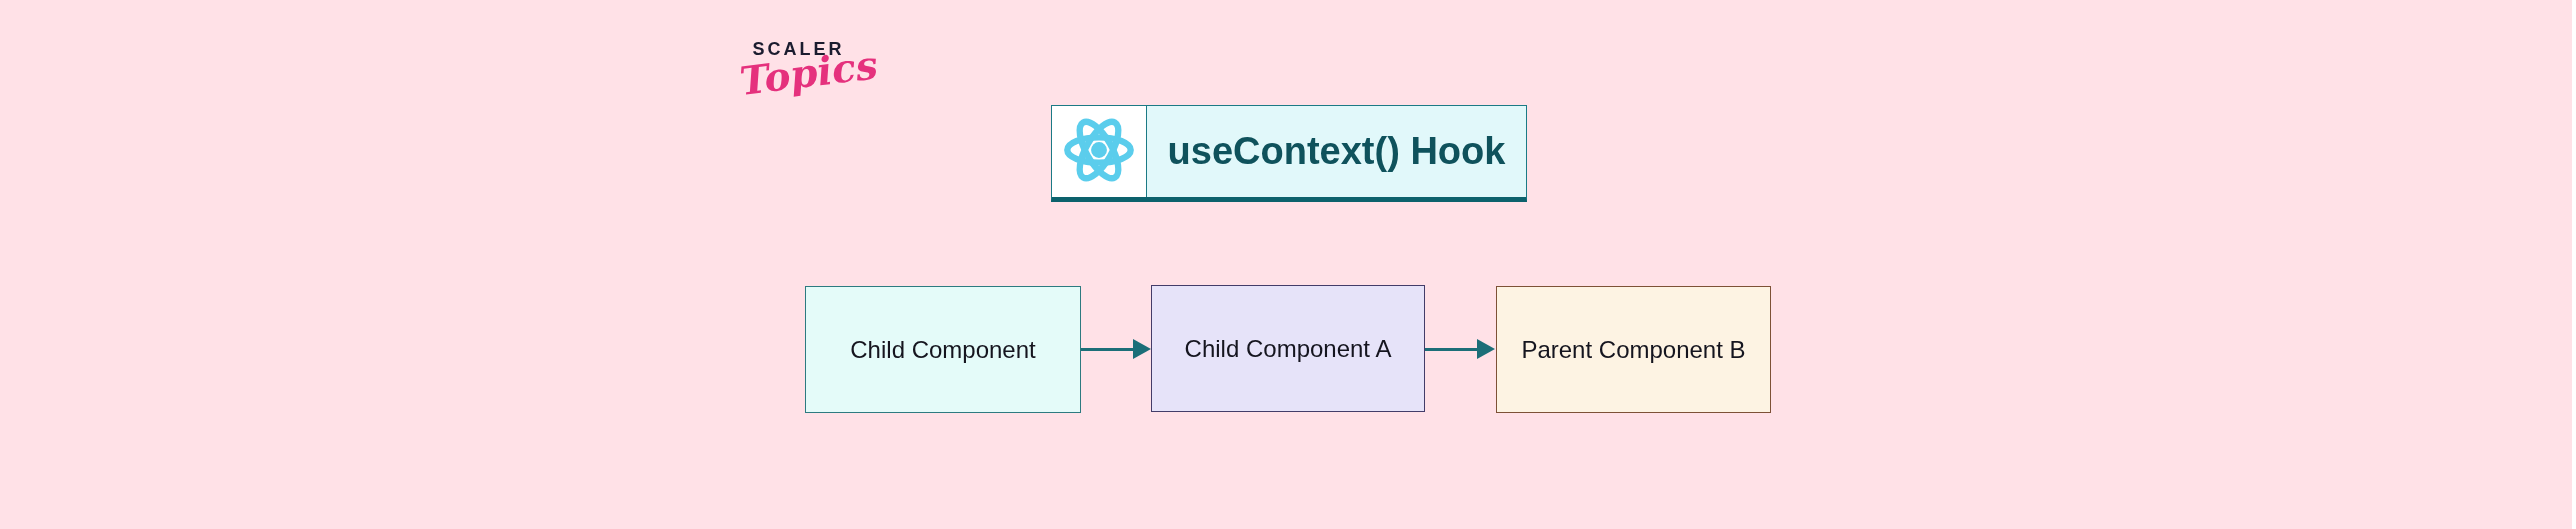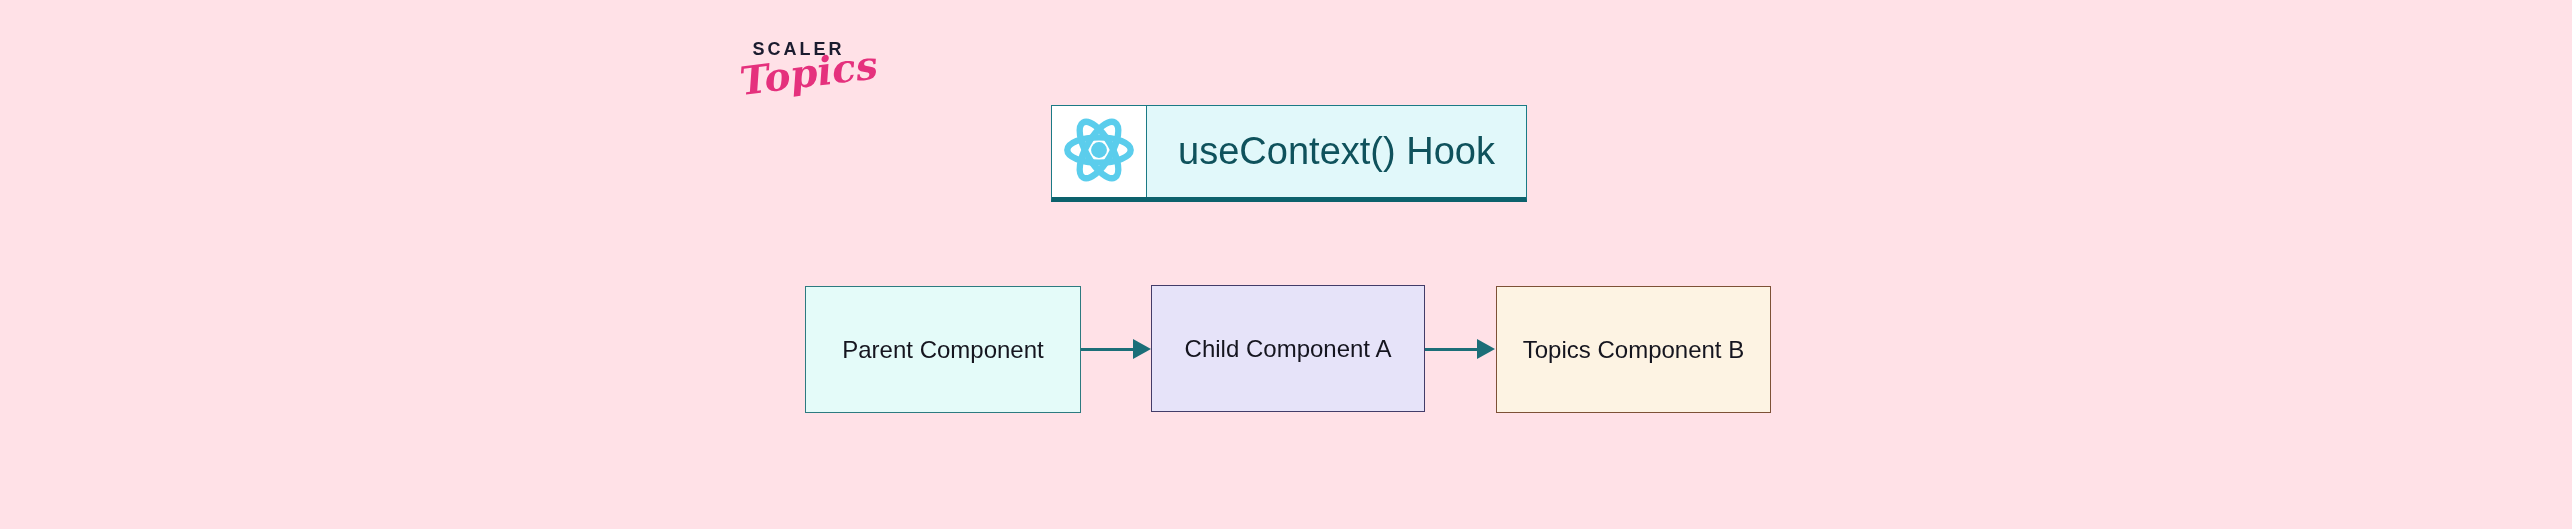--- a/index.html
+++ b/index.html
@@ -65,21 +65,21 @@
   }
   .react-icon {
     color: var(--react_blue, #5bcdec);
   }
   .banner-title {
     flex: 1;
     display: flex;
     align-items: center;
     justify-content: center;
     font-size: 38px;
-    font-weight: normal;
+    font-weight: bold;
     color: var(--banner_text, #0f525c);
     white-space: nowrap;
   }
 
   
   .node {
     position: absolute;
     box-sizing: border-box;
     display: flex;
     align-items: center;
@@ -152,25 +152,25 @@
             <ellipse rx="12" ry="4.8" transform="rotate(60)"></ellipse>
             <ellipse rx="12" ry="4.8" transform="rotate(120)"></ellipse>
           </g>
           <circle r="3" fill="currentColor"></circle>
         </svg>
       </span>
     </div>
     <div class="banner-title">useContext() Hook</div>
   </div>
 
-  <div class="node node-parent">Parent Component</div>
+  <div class="node node-parent">Child Component</div>
 
   <div class="node node-child-a">Child Component A</div>
 
-  <div class="node node-child-b">Topics Component B</div>
+  <div class="node node-child-b">Parent Component B</div>
 
   <div class="arrow-line arrow1-line"></div>
   <div class="arrow-head arrow1-head"></div>
 
   <div class="arrow-line arrow2-line"></div>
   <div class="arrow-head arrow2-head"></div>
 
 </div>
 
 

